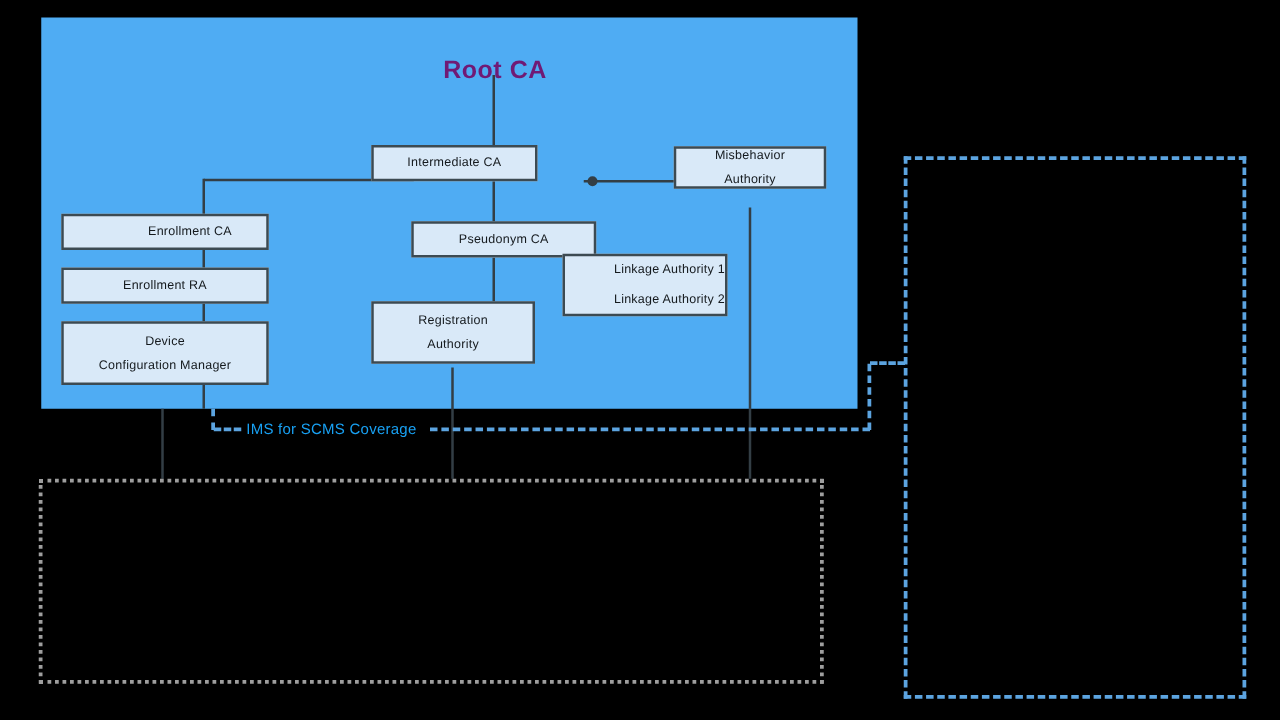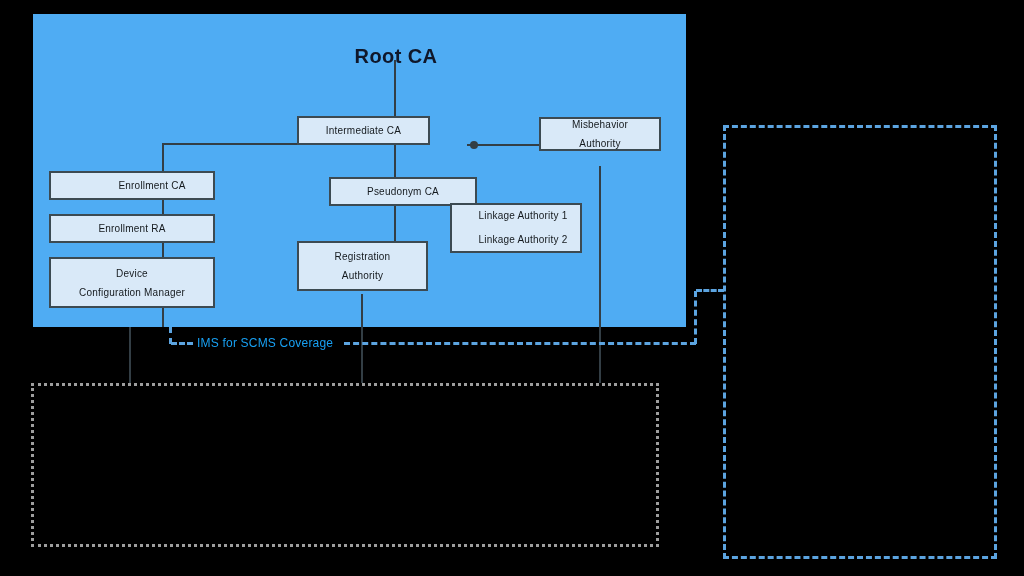--- a/index.html
+++ b/index.html
@@ -14,40 +14,40 @@
     --node-text:#14191D;
   }
   html,body{margin:0;padding:0;background:var(--background);}
   .stage{
     position:relative;width:1024px;height:576px;background:var(--background);
     font-family:"Liberation Sans","DejaVu Sans",sans-serif;overflow:hidden;
   }
   .panel{position:absolute;left:33px;top:14px;width:653px;height:313px;background:var(--panel-blue);}
   .diagram-title{
     position:absolute;left:283px;top:31px;width:160px;text-align:center;
-    font-size:20px;font-weight:800;color:#0f172a;letter-spacing:.4px;
+    font-size:20px;font-weight:800;color:#701a75;letter-spacing:.4px;
   }
   .vline{position:absolute;width:2px;background:var(--line-color);}
   .hline{position:absolute;height:2px;background:var(--line-color);}
   .dot{position:absolute;width:8px;height:8px;border-radius:50%;background:var(--line-color);}
   .node{
     position:absolute;background:var(--node-fill);border:2px solid var(--node-border);
     display:flex;flex-direction:column;align-items:center;justify-content:center;
     font-size:10px;font-weight:400;color:var(--node-text);text-align:center;
     letter-spacing:.2px;box-sizing:border-box;line-height:19px;
   }
   .node-intermediate{left:297px;top:116px;width:133px;height:29px;}
   .node-misbehavior{left:539px;top:117px;width:122px;height:34px;}
   .node-enrollment-ca{left:49px;top:171px;width:166px;height:29px;}
   .node-enrollment-ra{left:49px;top:214px;width:166px;height:29px;}
   .node-dcm{left:49px;top:257px;width:166px;height:51px;}
   .node-pseudonym{left:297px;top:177px;width:148px;height:29px;margin-left:32px;}
   .node-registration{left:297px;top:241px;width:131px;height:50px;}
   .node-linkage{
-    left:450px;top:203px;width:132px;height:50px;align-items:center;
+    left:450px;top:203px;width:132px;height:50px;align-items:flex-end;
     padding-left:14px;line-height:24px;justify-content:center;text-align:left;
   }
   .dash-v{position:absolute;width:0;border-left:3px dashed var(--dashed-blue);}
   .dash-h{position:absolute;height:0;border-top:3px dashed var(--dashed-blue);}
   .callout-label{
     position:absolute;left:197px;top:336px;font-size:12px;font-weight:400;
     color:var(--callout-text);letter-spacing:.2px;white-space:nowrap;
   }
   .coverage-box-bottom{
     position:absolute;left:31px;top:383px;width:628px;height:164px;

